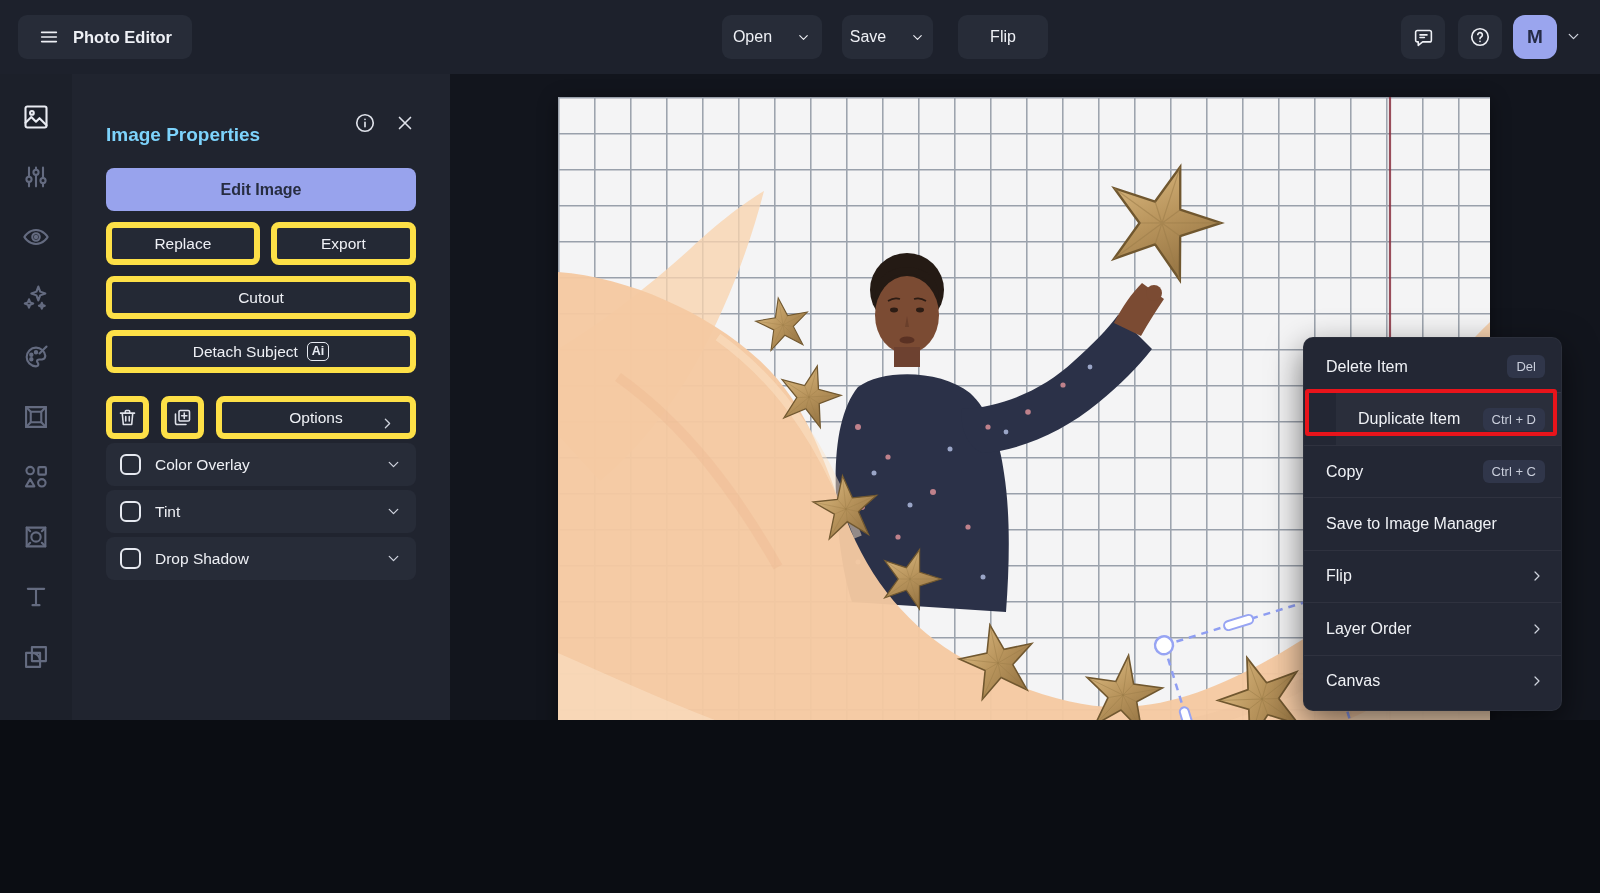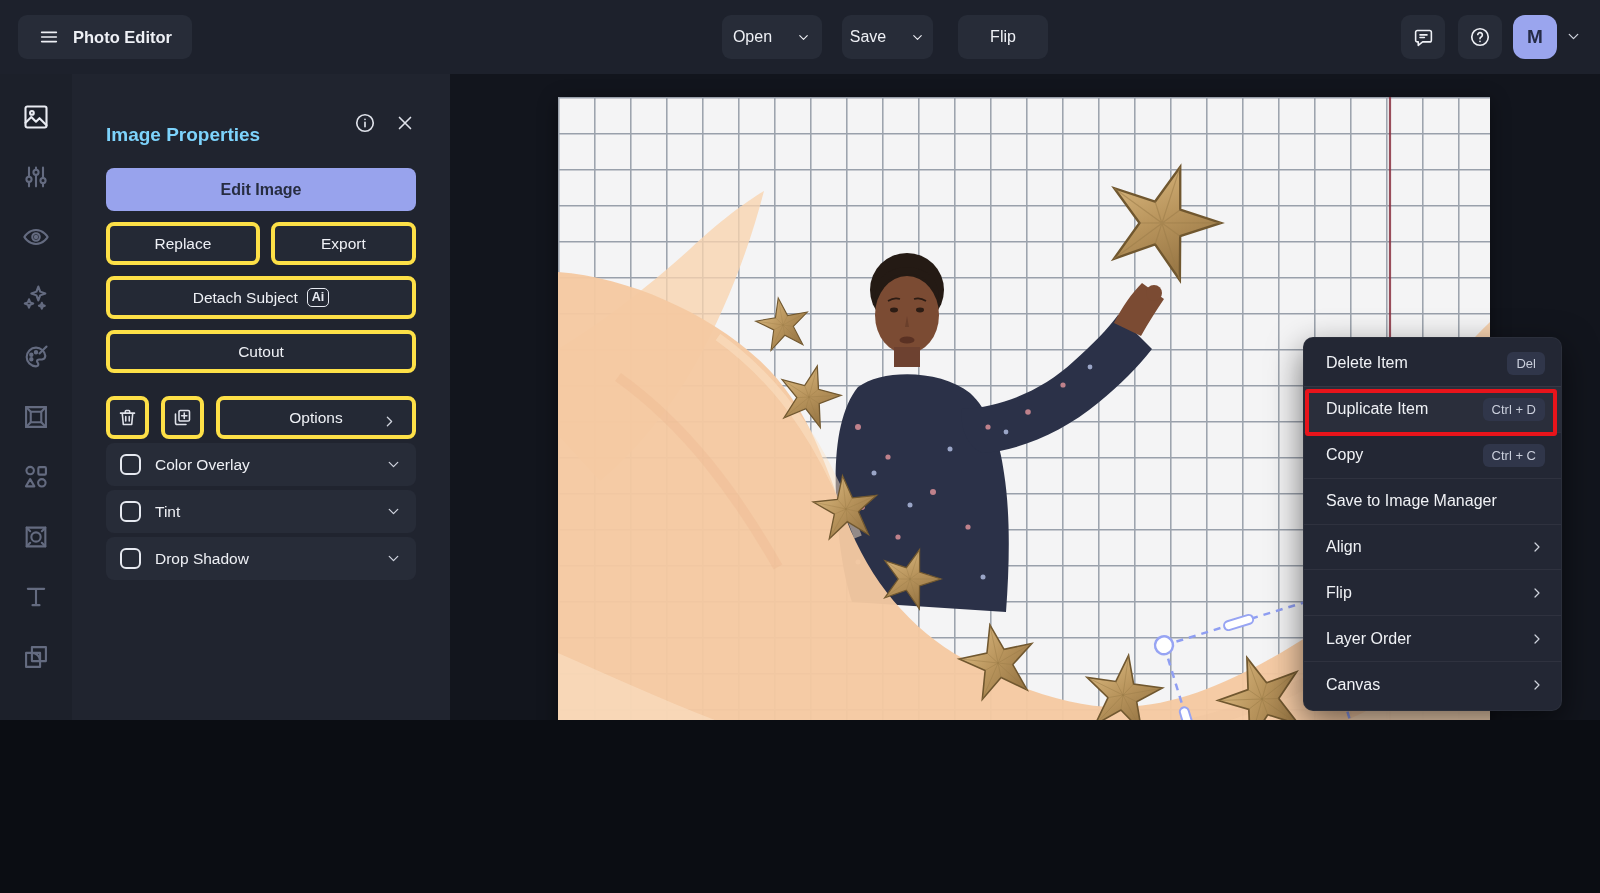--- a/index.html
+++ b/index.html
@@ -32,21 +32,21 @@
 
   
   .panel{position:absolute;left:72px;top:74px;width:378px;height:819px;background:#20242f;z-index:15;
          box-sizing:border-box;padding:26px 34px 0 34px;}
   .p-head{display:flex;align-items:center;}
   .p-title{flex:1;font-size:19px;font-weight:700;color:#7dd3fc;margin-top:24px;}
   .p-ico{width:22px;height:22px;color:#dfe2ea;cursor:pointer;margin-left:18px;}
   .btn{box-sizing:border-box;border-radius:8px;display:flex;align-items:center;justify-content:center;
        font-size:15.5px;cursor:pointer;}
   .btn-primary{margin-top:22px;height:43px;background:#98a3ed;color:#272d41;font-weight:700;font-size:16px;}
-  .ghost{background:#242935;border:4px solid #fde047;color:#eef0f5;}
+  .ghost{background:#242935;border:6px solid #fde047;color:#eef0f5;}
   .row2{display:flex;gap:11px;margin-top:11px;}
   .row2 .btn{height:43px;}
   .w-replace{flex:152;} .w-export{flex:143;}
   .full{margin-top:11px;height:43px;}
   .ai-badge{margin-left:9px;border:1.5px solid #e7eaf2;border-radius:5px;padding:0 4px;font-size:12.5px;
             line-height:17px;font-weight:600;color:#e7eaf2;}
   .toolsrow{display:flex;gap:12px;margin-top:23px;}
   .sqbtn{width:43px;height:43px;flex:none;}
   .sqbtn .p-ico{margin:0;width:21px;height:21px;}
   .optbtn{flex:1;position:relative;}
@@ -331,26 +331,26 @@
         </div>
     </div>
 
     <div class="btn btn-primary">Edit Image</div>
 
     <div class="row2">
       <div class="btn ghost w-replace">Replace</div>
       <div class="btn ghost w-export">Export</div>
     </div>
 
+    <div class="btn ghost full">Cutout</div>
+
     <div class="btn ghost full">
       <span>Detach Subject</span>
       <span class="ai-badge">Ai</span>
     </div>
-
-    <div class="btn ghost full">Cutout</div>
 
     <div class="toolsrow">
       <div class="btn ghost sqbtn">
         <span class="p-ico">
             <svg viewBox="0 0 24 24" class="ic">
               <path d="M4 7h16M9.5 7V5a1 1 0 011-1h3a1 1 0 011 1v2M6 7l1.2 13h9.6L18 7"></path>
               <path d="M10 11v5M14 11v5"></path>
             </svg>
           </span>
       </div>
@@ -400,38 +400,30 @@
           </svg>
         </span>
     </div>
   </div>
 
   <div class="ctx">
     <div class="ctx-row">
       <span class="ctx-label">Delete Item</span>
       <span class="kbd">Del</span>
     </div>
-    <div class="ctx-row" style="background:rgba(255,255,255,.035);">
+    <div class="ctx-row" style="background:rgba(255,255,255,.035);margin-left:32px;">
       <span class="ctx-label">Duplicate Item</span>
       <span class="kbd">Ctrl + D</span>
     </div>
     <div class="ctx-row">
       <span class="ctx-label">Copy</span>
       <span class="kbd">Ctrl + C</span>
     </div>
     <div class="ctx-row">
       <span class="ctx-label">Save to Image Manager</span>
-    </div>
-    <div class="ctx-row">
-      <span class="ctx-label">Align</span>
-      <span class="ctx-chev">
-          <svg viewBox="0 0 24 24" class="ic" stroke-width="2.4">
-            <path d="M9 6l6 6-6 6"></path>
-          </svg>
-        </span>
     </div>
     <div class="ctx-row">
       <span class="ctx-label">Flip</span>
       <span class="ctx-chev">
           <svg viewBox="0 0 24 24" class="ic" stroke-width="2.4">
             <path d="M9 6l6 6-6 6"></path>
           </svg>
         </span>
     </div>
     <div class="ctx-row">

